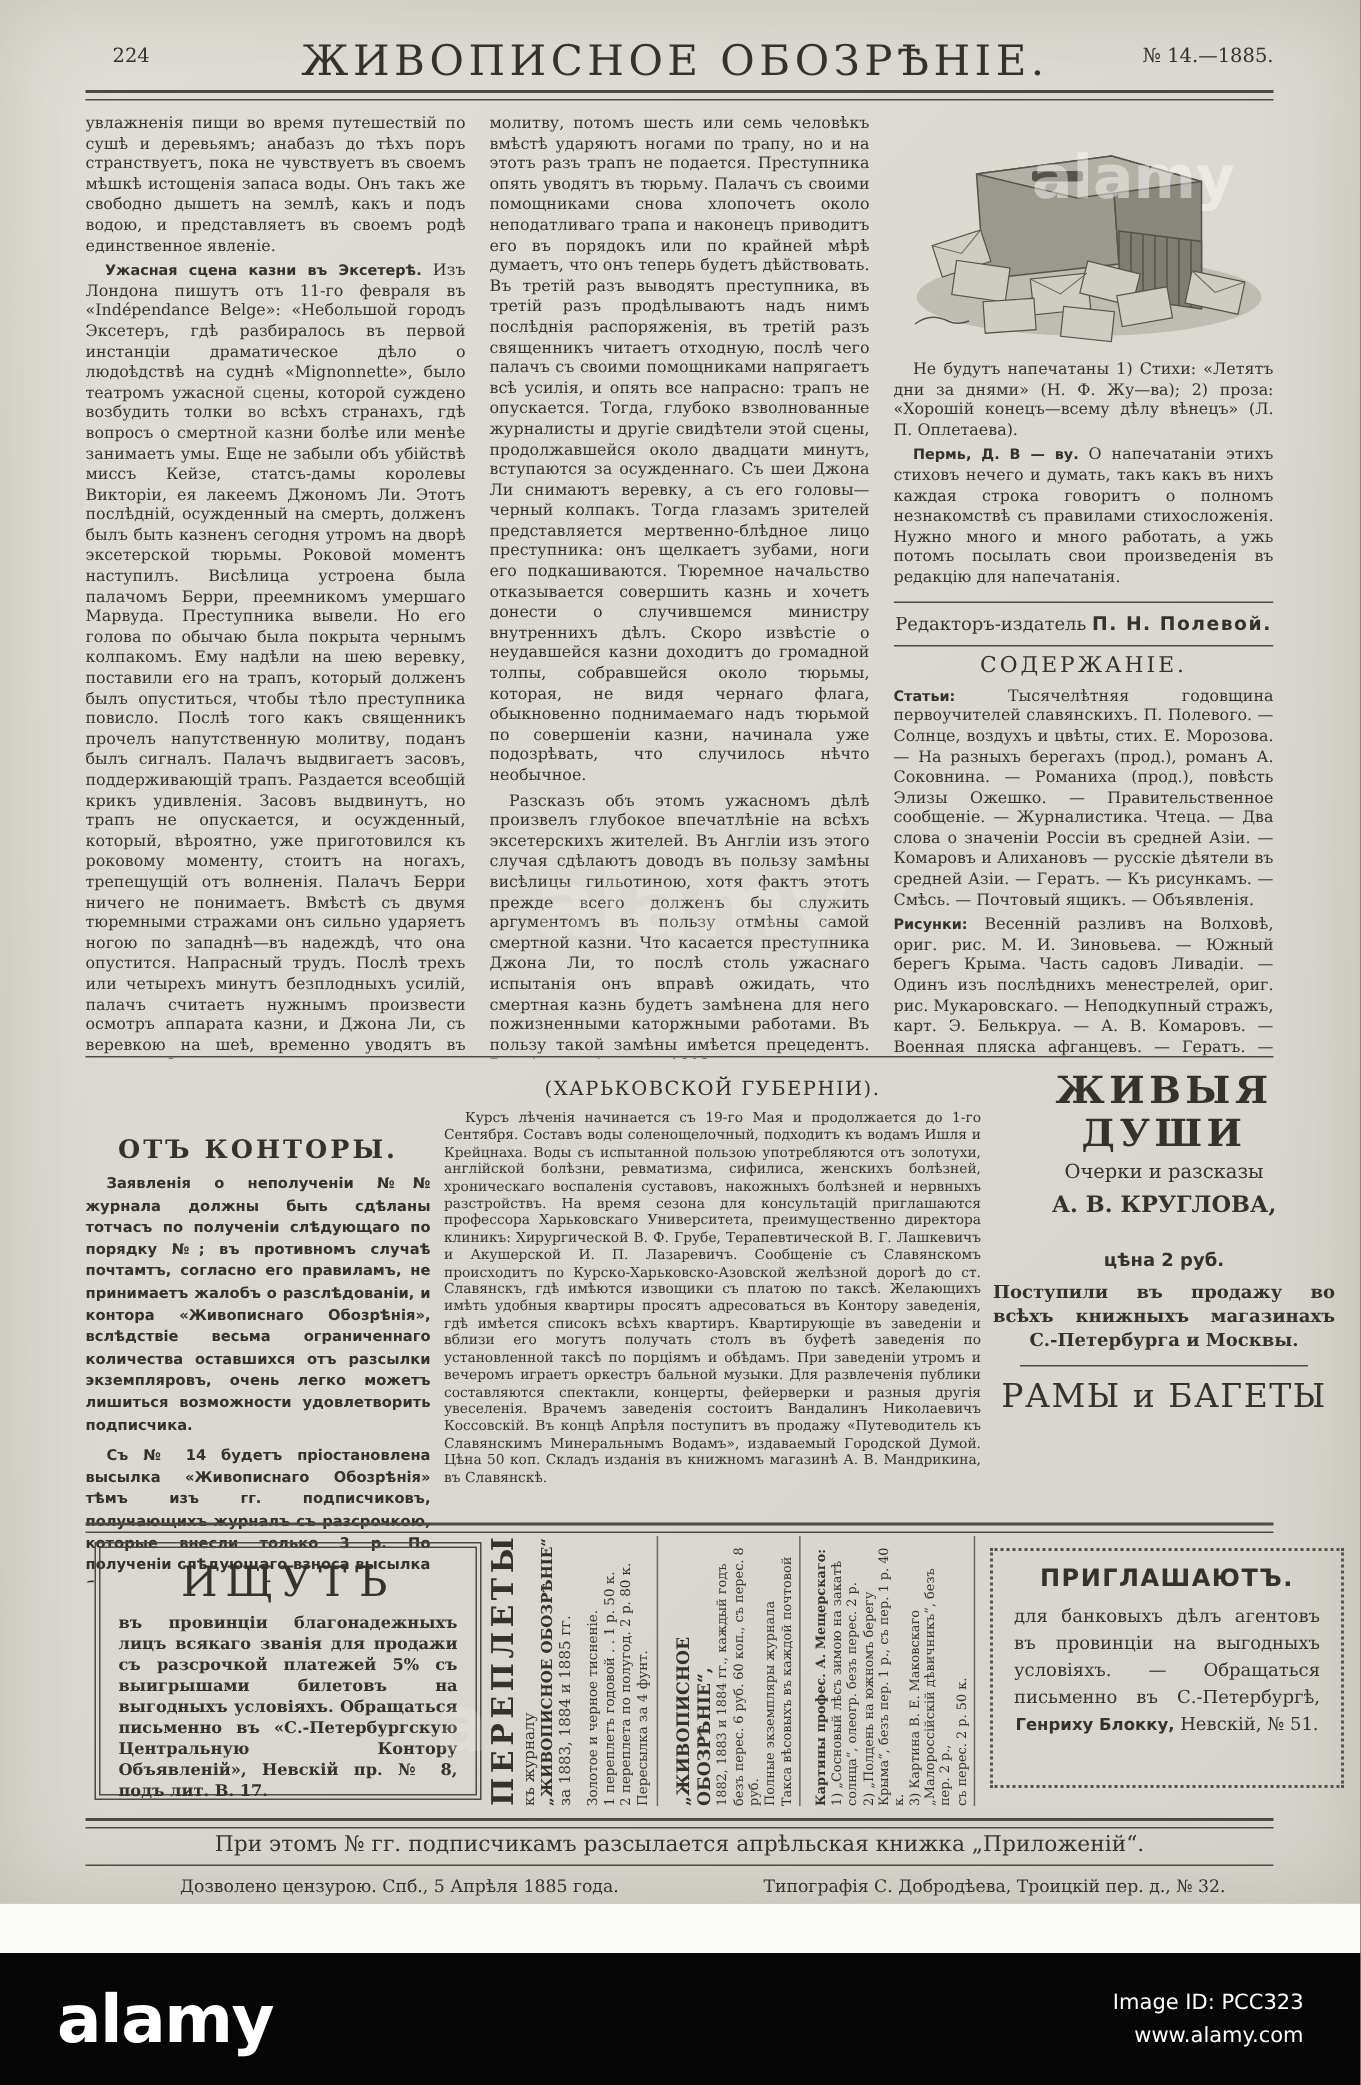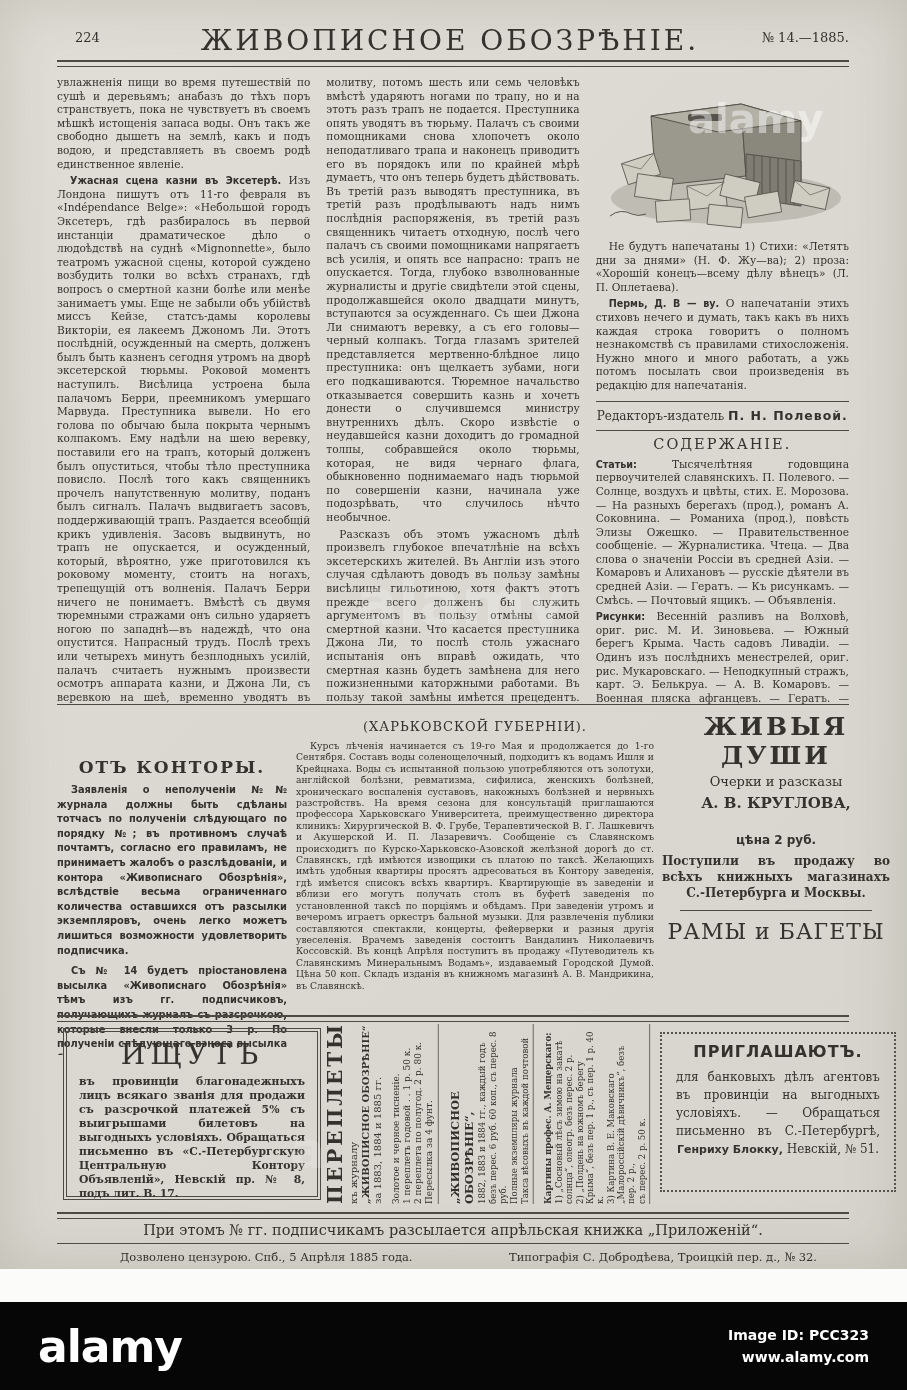--- a/index.html
+++ b/index.html
@@ -28,21 +28,21 @@
       font-family:"DejaVu Sans",sans-serif;font-weight:bold;font-size:9.8px;line-height:14.6px;}
   .slav-body{font-size:9.2px;line-height:11.4px;text-align:justify;text-indent:14px;}
   .box-double{border:4px double #4c4a42;}
   .box-dotted{border:2px dotted #55534b;}
   .vblock{writing-mode:vertical-rl;transform:rotate(180deg);overflow:hidden;}
   .vblock div{margin:0 1px;}
   .wm{pointer-events:none;font-family:"DejaVu Sans",sans-serif;font-weight:bold;color:#fff;}
   .footer-bar{position:absolute;left:0;top:1302px;width:907px;height:88px;background:#060606;
       display:flex;align-items:center;justify-content:space-between;padding:0 38px;box-sizing:border-box;}
   .alamy-logo{font-family:"DejaVu Sans",sans-serif;font-weight:bold;font-size:44px;color:#fff;letter-spacing:-1px;}
-  .footer-right{color:#fff;font-family:"DejaVu Sans",sans-serif;font-size:14px;text-align:right;line-height:1.6;font-weight:bold;}
+  .footer-right{color:#fff;font-family:"DejaVu Sans",sans-serif;font-size:14px;text-align:right;line-height:1.6;}
 </style>
 </head>
 <body>
 
 <div id="stage">
   <div class="paper">
 
     <div class="abs serif" style="left:75px;top:30px;font-size:13px;">224</div>
     <div class="abs serif ctr" style="left:200px;top:24px;width:500px;font-size:28px;letter-spacing:3px;">ЖИВОПИСНОЕ ОБОЗРѢНІЕ.</div>
     <div class="abs serif" style="right:58px;top:30px;font-size:13px;">№ 14.—1885.</div>

